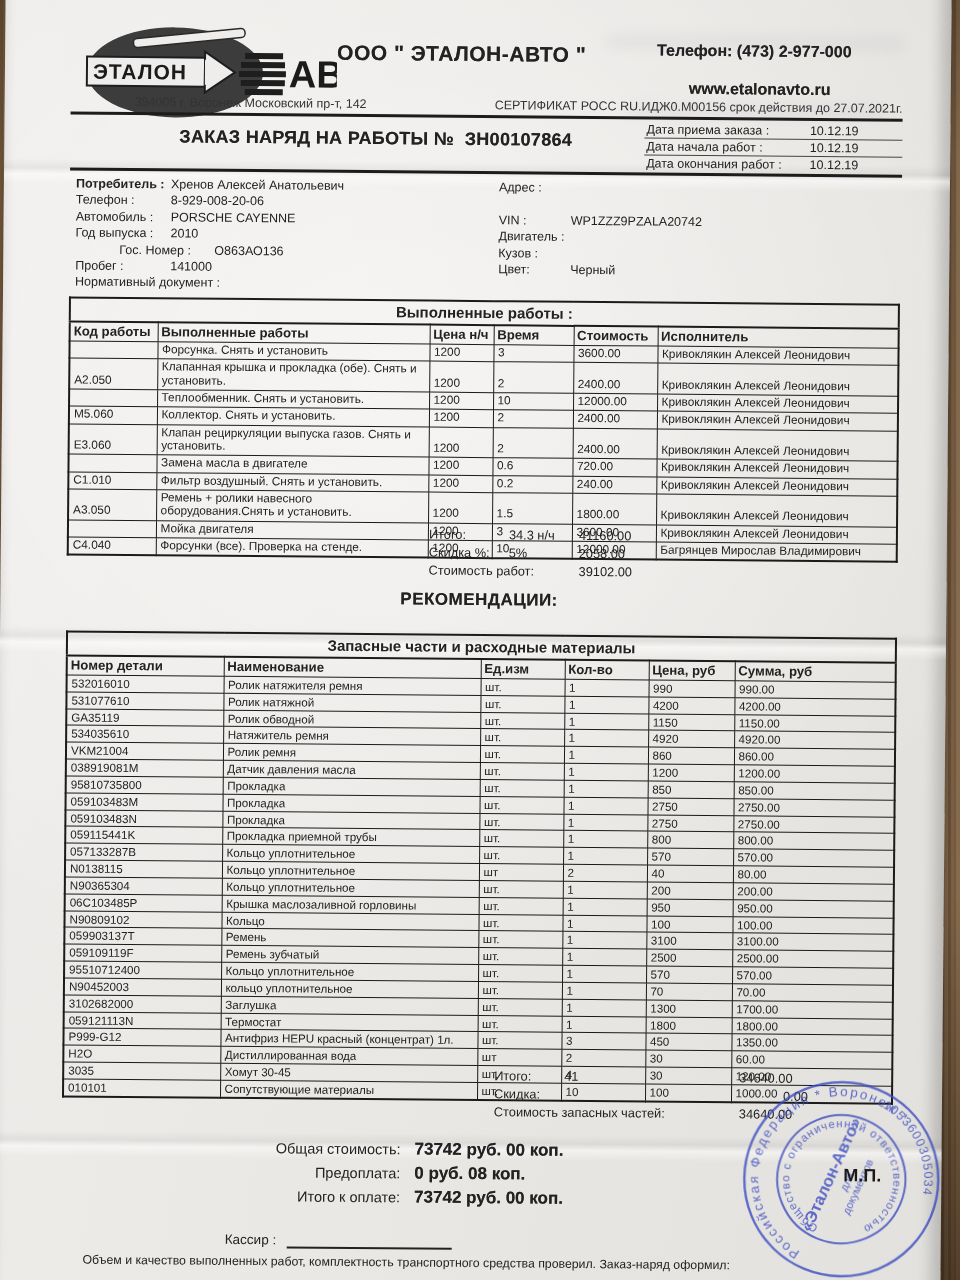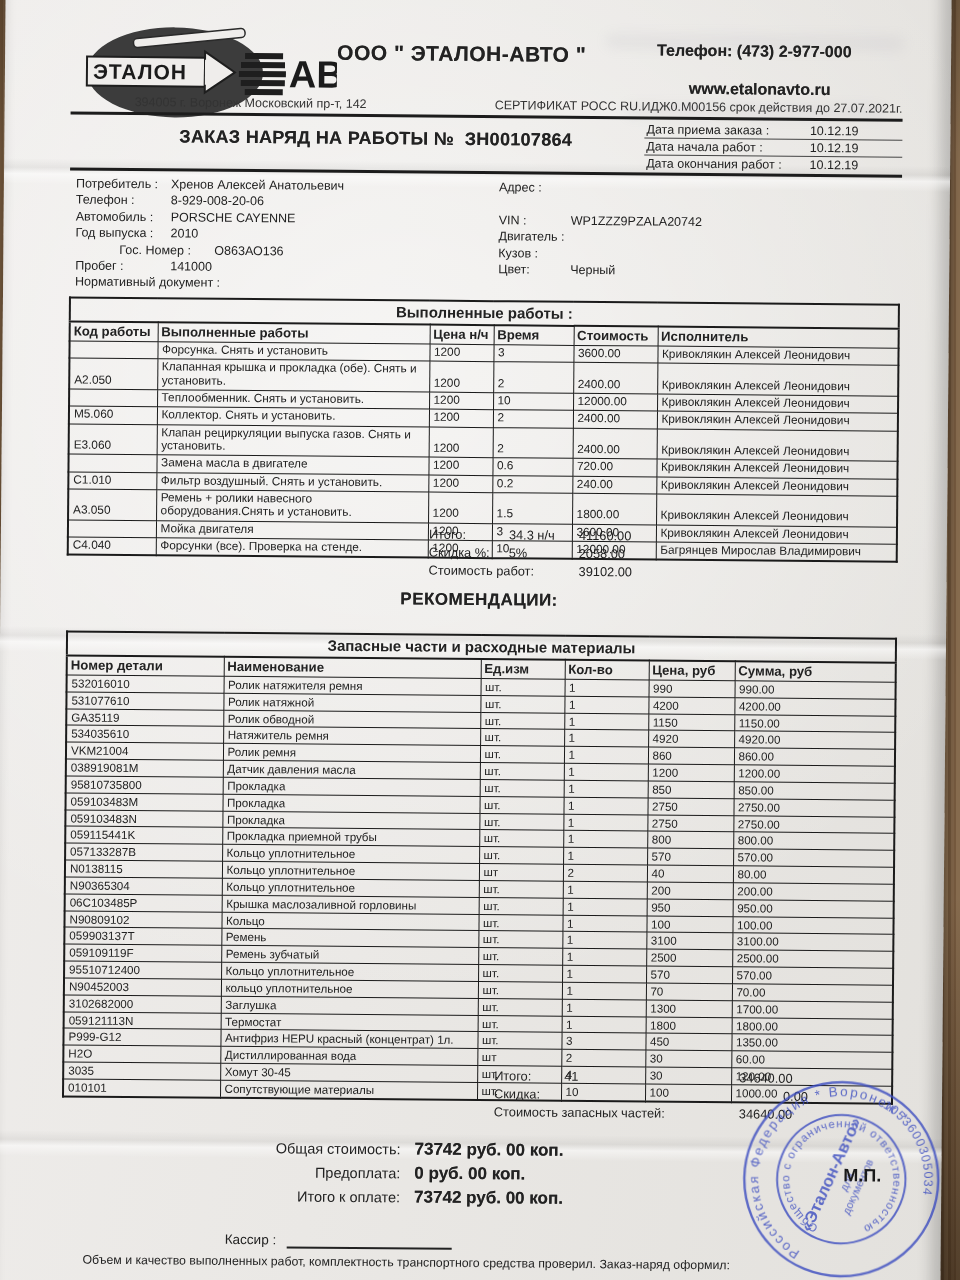--- a/index.html
+++ b/index.html
@@ -117,21 +117,21 @@
   </div>
   <div class="daterow" style="left:642px; top:173px;">
     <span class="dlabel">Дата окончания работ :</span>
     <span class="dval">10.12.19</span>
   </div>
   <div class="thinrule" style="left:640px; top:154px; width:258px;"></div>
   <div class="thinrule" style="left:640px; top:171px; width:258px;"></div>
   <div class="rule" style="left:66px; top:189px; width:832px;"></div>
 
   <div id="info-left" class="abs" style="left:72px; top:198px; width:400px;">
-      <div class="inforow" style="top: 0px;"><span class="ilabel" style="width: 95px;">Потребитель :</span><span class="ival">Хренов Алексей Анатольевич</span></div>
+      <div class="inforow" style="top: 0px;"><span class="ilabel" style="width: 95px; font-weight: bold;">Потребитель :</span><span class="ival">Хренов Алексей Анатольевич</span></div>
       <div class="inforow" style="top: 16.4px;"><span class="ilabel" style="width: 95px;">Телефон :</span><span class="ival">8-929-008-20-06</span></div>
       <div class="inforow" style="top: 32.8px;"><span class="ilabel" style="width: 95px;">Автомобиль :</span><span class="ival">PORSCHE CAYENNE</span></div>
       <div class="inforow" style="top: 49.2px;"><span class="ilabel" style="width: 95px;">Год выпуска :</span><span class="ival">2010</span></div>
       <div class="inforow" style="top: 65.6px;"><span class="ilabel" style="width: 95px; margin-left: 44px;">Гос. Номер :</span><span class="ival">О863АО136</span></div>
       <div class="inforow" style="top: 82px;"><span class="ilabel" style="width: 95px;">Пробег :</span><span class="ival">141000</span></div>
       <div class="inforow" style="top: 98.4px;"><span class="ilabel" style="width: 95px;">Нормативный документ :</span><span class="ival"></span></div>
     </div>
   <div id="info-right" class="abs" style="left:495px; top:198px; width:380px;">
       <div class="inforow" style="top: 0px;"><span class="ilabel" style="width: 72px;">Адрес :</span><span class="ival"></span></div>
       <div class="inforow" style="top: 32.8px;"><span class="ilabel" style="width: 72px;">VIN :</span><span class="ival">WP1ZZZ9PZALA20742</span></div>
@@ -535,21 +535,21 @@
   </div>
   <div class="totrow" style="left:498px; top:1122px;">
     <span>Стоимость запасных частей:</span>
     <span style="position:absolute; left:245px;">34640.00</span>
   </div>
 
   <div class="abs" style="left:225px; top:1158px;">
     <span class="sumlabel">Общая стоимость:</span><span class="sumval soft">73742 руб. 00 коп.</span>
   </div>
   <div class="abs" style="left:225px; top:1182px;">
-    <span class="sumlabel">Предоплата:</span><span class="sumval soft">0 руб. 00 коп.</span>
+    <span class="sumlabel">Предоплата:</span><span class="sumval soft">0 руб. 08 коп.</span>
   </div>
   <div class="abs" style="left:225px; top:1206px;">
     <span class="sumlabel">Итого к оплате:</span><span class="sumval soft">73742 руб. 00 коп.</span>
   </div>
 
   <div class="abs cashier" style="left:230px; top:1252px;">Кассир :</div>
   <div class="cashline" style="left:292px; top:1266px;"></div>
   <div class="abs footer" style="left:88px; top:1274px;">Объем и качество выполненных работ, комплектность транспортного средства проверил. Заказ-наряд оформил:</div>
 
   <svg class="stamp" style="left:740px; top:1088px;" width="212" height="212" viewBox="0 0 212 212">

